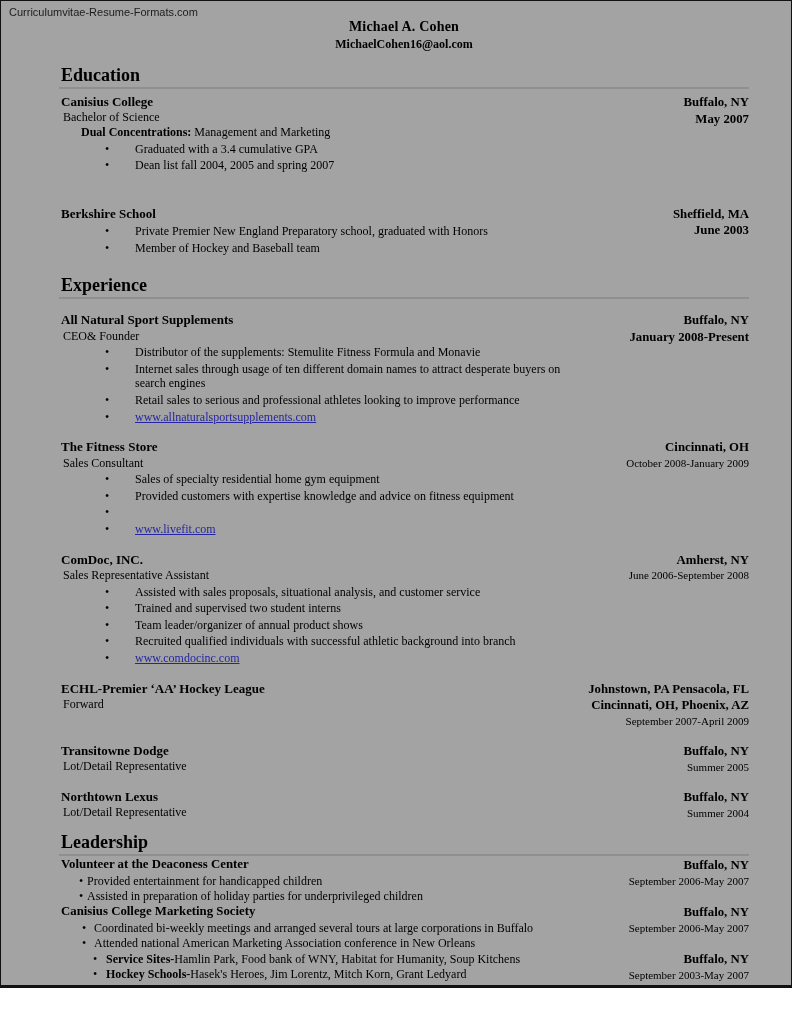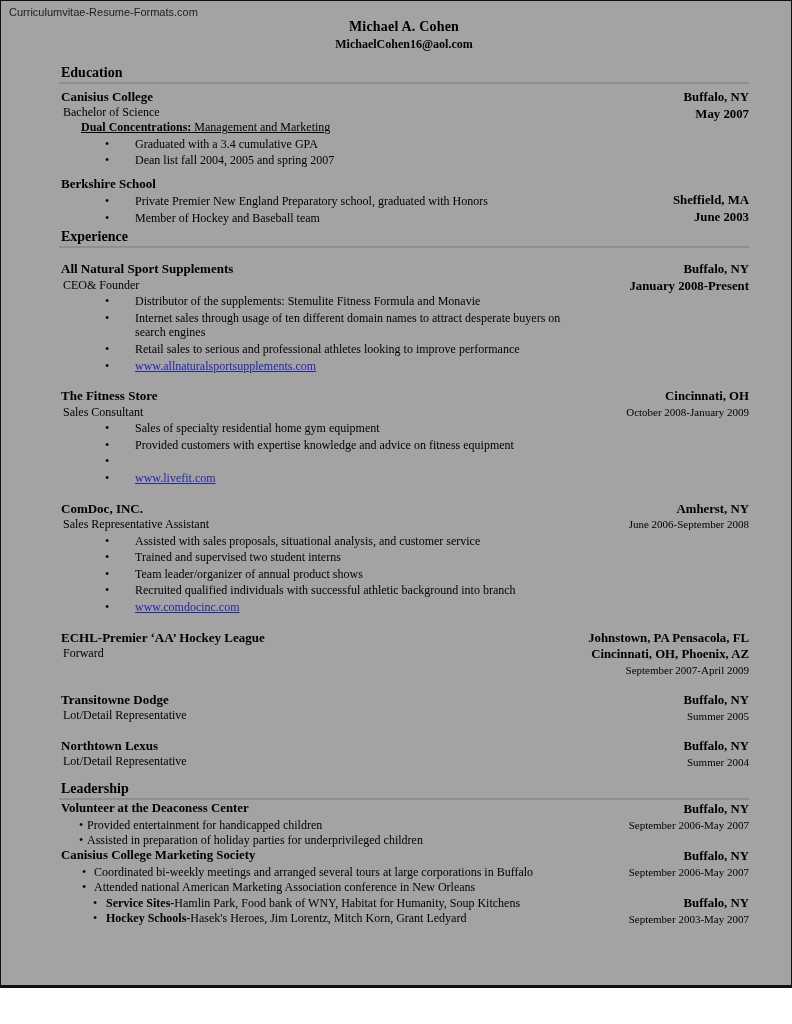--- a/index.html
+++ b/index.html
@@ -18,40 +18,40 @@
   .watermark {
     position:absolute; top:5px; left:8px;
     font-family:"Liberation Sans", sans-serif;
     font-size:11px; color:#1c1c1c;
   }
   .header { text-align:center; margin-top:14px; }
   .name  { font-size:14px; font-weight:bold; letter-spacing:0.2px; }
   .email { font-size:12px; font-weight:bold; margin-top:2px; }
 
   .sec-heading {
-    font-size:14px; font-weight:bold;
+    font-size:18px; font-weight:bold;
     border-bottom:2px solid #8f8f8f;
     padding-bottom:1px; padding-left:2px;
   }
   .sec-education  { margin-top:13px; }
-  .sec-experience { margin-top:4px; }
+  .sec-experience { margin-top:20px; }
   .sec-leadership { margin-top:12px; }
 
   .entry { display:flex; justify-content:space-between; align-items:flex-start; }
   .sec-education .entry  { margin-top:5px; }
-  .sec-education .entry ~ .entry { margin-top:8px;align-items:flex-end; }
+  .sec-education .entry ~ .entry { margin-top:33px; }
   .sec-experience .entry { margin-top:13px; }
   .sec-experience .entry ~ .entry { margin-top:15px; }
   .sec-leadership .entry { margin-top:1px; }
 
   .entry-left { flex:1 1 auto; min-width:0; font-size:12px; line-height:1.22; }
   .entry-title { font-weight:bold; font-size:13px; line-height:1.25; padding-left:2px; }
   .sec-leadership .entry-title { font-size:12.8px; }
   .entry-subtitle { padding-left:4px; }
-  .entry-detail { padding-left:22px;text-decoration:underline; }
+  .entry-detail { padding-left:22px; }
   .detail-label { font-weight:bold; }
 
   .bullet { display:flex; margin-top:2px; }
   .sec-leadership .bullet { margin-top:0.5px; }
   .dot { flex:none; }
   .b-standard { padding-left:46px; }
   .b-standard .dot { width:30px; }
   .b-standard .btext, .b-standard .blink { max-width:432px; }
   .b-tight { padding-left:20px; }
   .b-tight .dot { width:8px; }

